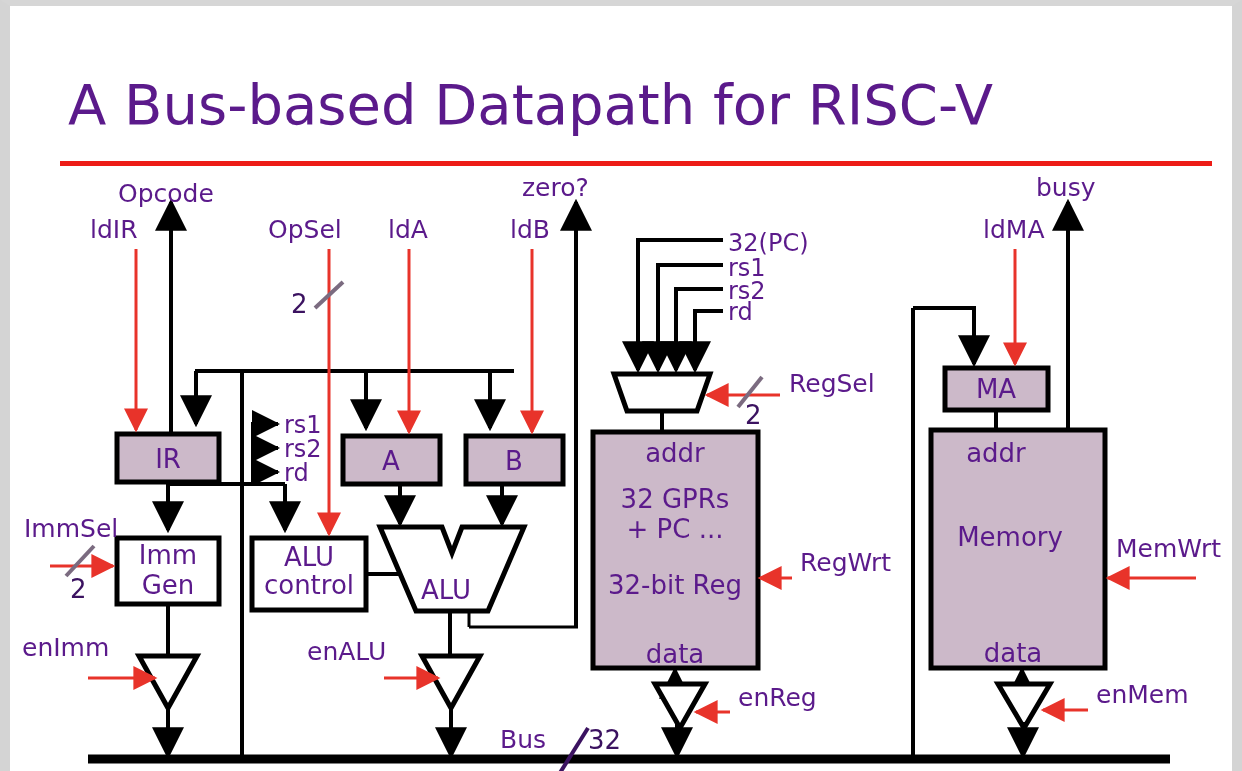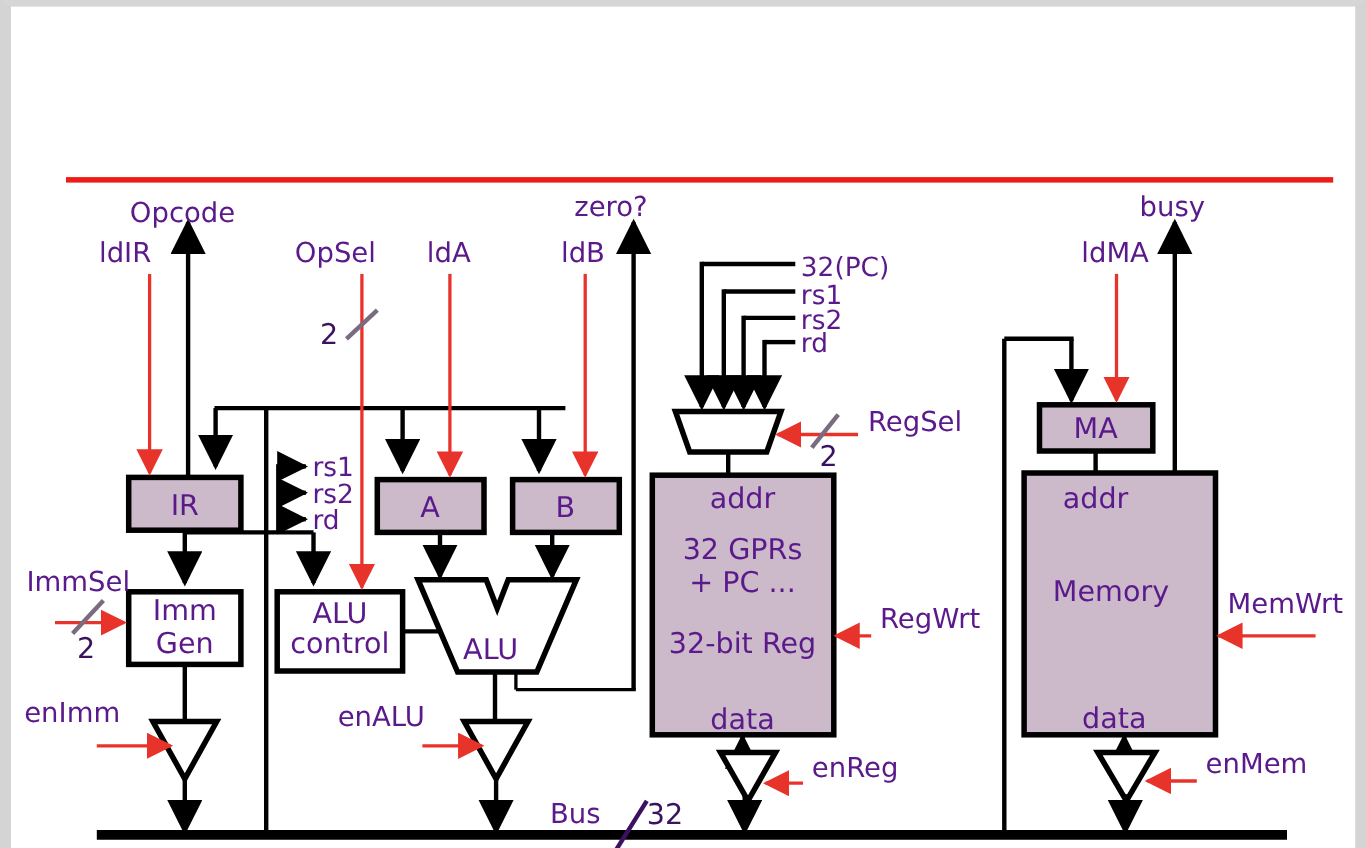--- a/index.html
+++ b/index.html
@@ -15,20 +15,21 @@
   .lbl{fill:#5b1a8b;font-size:25px;font-family:"DejaVu Sans","Liberation Sans",sans-serif;}
   .lbl-sm{fill:#5b1a8b;font-size:24px;font-family:"DejaVu Sans","Liberation Sans",sans-serif;}
   .boxtxt{fill:#5b1a8b;font-size:26px;font-family:"DejaVu Sans","Liberation Sans",sans-serif;text-anchor:middle;}
   .numtxt{fill:#3b1260;font-size:26px;font-family:"DejaVu Sans","Liberation Sans",sans-serif;}
 </style>
 </head>
 <body>
 
 <div id="slide">
 
+  <div id="title">A Bus-based Datapath for RISC-V</div>
   <div id="rule"></div>
 
   <svg width="1242" height="771" viewBox="0 0 1242 771">
     <defs>
       <marker id="ah" markerWidth="9" markerHeight="9" refX="7.2" refY="4" orient="auto">
         <path d="M0,0 L8,4 L0,8 z" fill="#000"></path>
       </marker>
       <marker id="ahr" markerWidth="9" markerHeight="9" refX="7.2" refY="4" orient="auto">
         <path d="M0,0 L8,4 L0,8 z" fill="#e8332a"></path>
       </marker>

